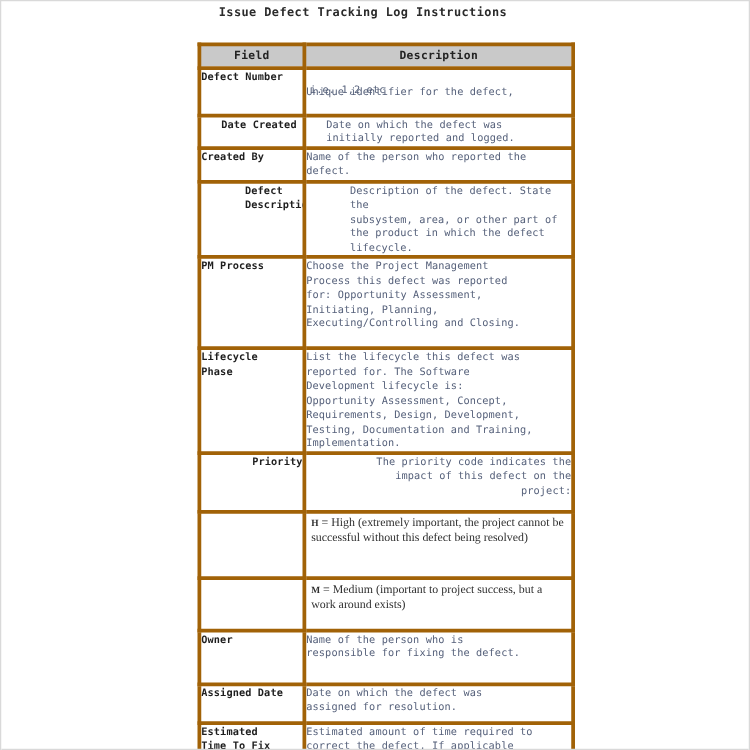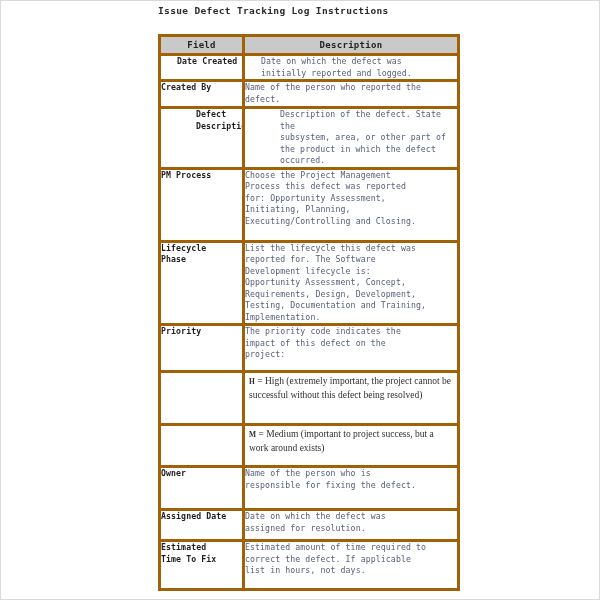--- a/index.html
+++ b/index.html
@@ -32,21 +32,21 @@
     left: 0;
     right: 0;
     bottom: 0;
     height: 1px;
     background: #d9d9d9;
   }
 
   
   .doc-title {
     position: absolute;
-    left: 157px;
+    left: 174px;
     top: 4px;
     font-family: "DejaVu Sans Mono", "Liberation Mono", monospace;
     font-size: 9.5px;
     font-weight: bold;
     letter-spacing: 0.35px;
     color: #2b2b2b;
     white-space: nowrap;
   }
 
   
@@ -126,21 +126,21 @@
     vertical-align: baseline;
   }
 
   
   tr.r-defect-number td { height: 14px; }
   tr.r-date-created  td { height: 22px; padding-left: 16px; }
   tr.r-created-by    td { height: 24px; }
   tr.r-defect-desc   td { height: 36px; padding-left: 35px; }
   tr.r-pm-process    td { height: 70px; }
   tr.r-lifecycle     td { height: 76px; }
-  tr.r-priority-head td { height: 44px; }
+  tr.r-priority-head td { height: 44px; text-align: right; }
   tr.r-pri-h         td { height: 46px; }
   tr.r-pri-m         td { height: 35px; }
   tr.r-pri-l         td { height: 47px; }
   tr.r-owner         td { height: 40px; }
   tr.r-assigned      td { height: 28px; }
   tr.r-estimated     td { height: 46px; }
 
   
   .bleed {
     position: absolute;
@@ -167,40 +167,47 @@
         <col class="c-desc">
       </colgroup>
       <thead>
         <tr>
           <th>Field</th>
           <th>Description</th>
         </tr>
       </thead>
       <tbody>
 
+        <tr class="r-defect-number">
+          <td class="field">Defect Number</td>
+          <td class="desc">
+            <span>Unique identifier for the defect,</span>
+            <span class="bleed">i.e. 1,2 etc</span>
+          </td>
+        </tr>
 
         <tr class="r-date-created">
           <td class="field">Date Created</td>
           <td class="desc">Date on which the defect was
 initially reported and logged.</td>
         </tr>
 
         <tr class="r-created-by">
           <td class="field">Created By</td>
           <td class="desc">Name of the person who reported the
 defect.</td>
         </tr>
 
         <tr class="r-defect-desc">
           <td class="field">Defect
 Description</td>
           <td class="desc">Description of the defect. State the
 subsystem, area, or other part of
 the product in which the defect
-occurred.</td>
+lifecycle.</td>
         </tr>
 
         <tr class="r-pm-process">
           <td class="field">PM Process</td>
           <td class="desc">Choose the Project Management
 Process this defect was reported
 for: Opportunity Assessment,
 Initiating, Planning,
 Executing/Controlling and Closing.</td>
         </tr>

